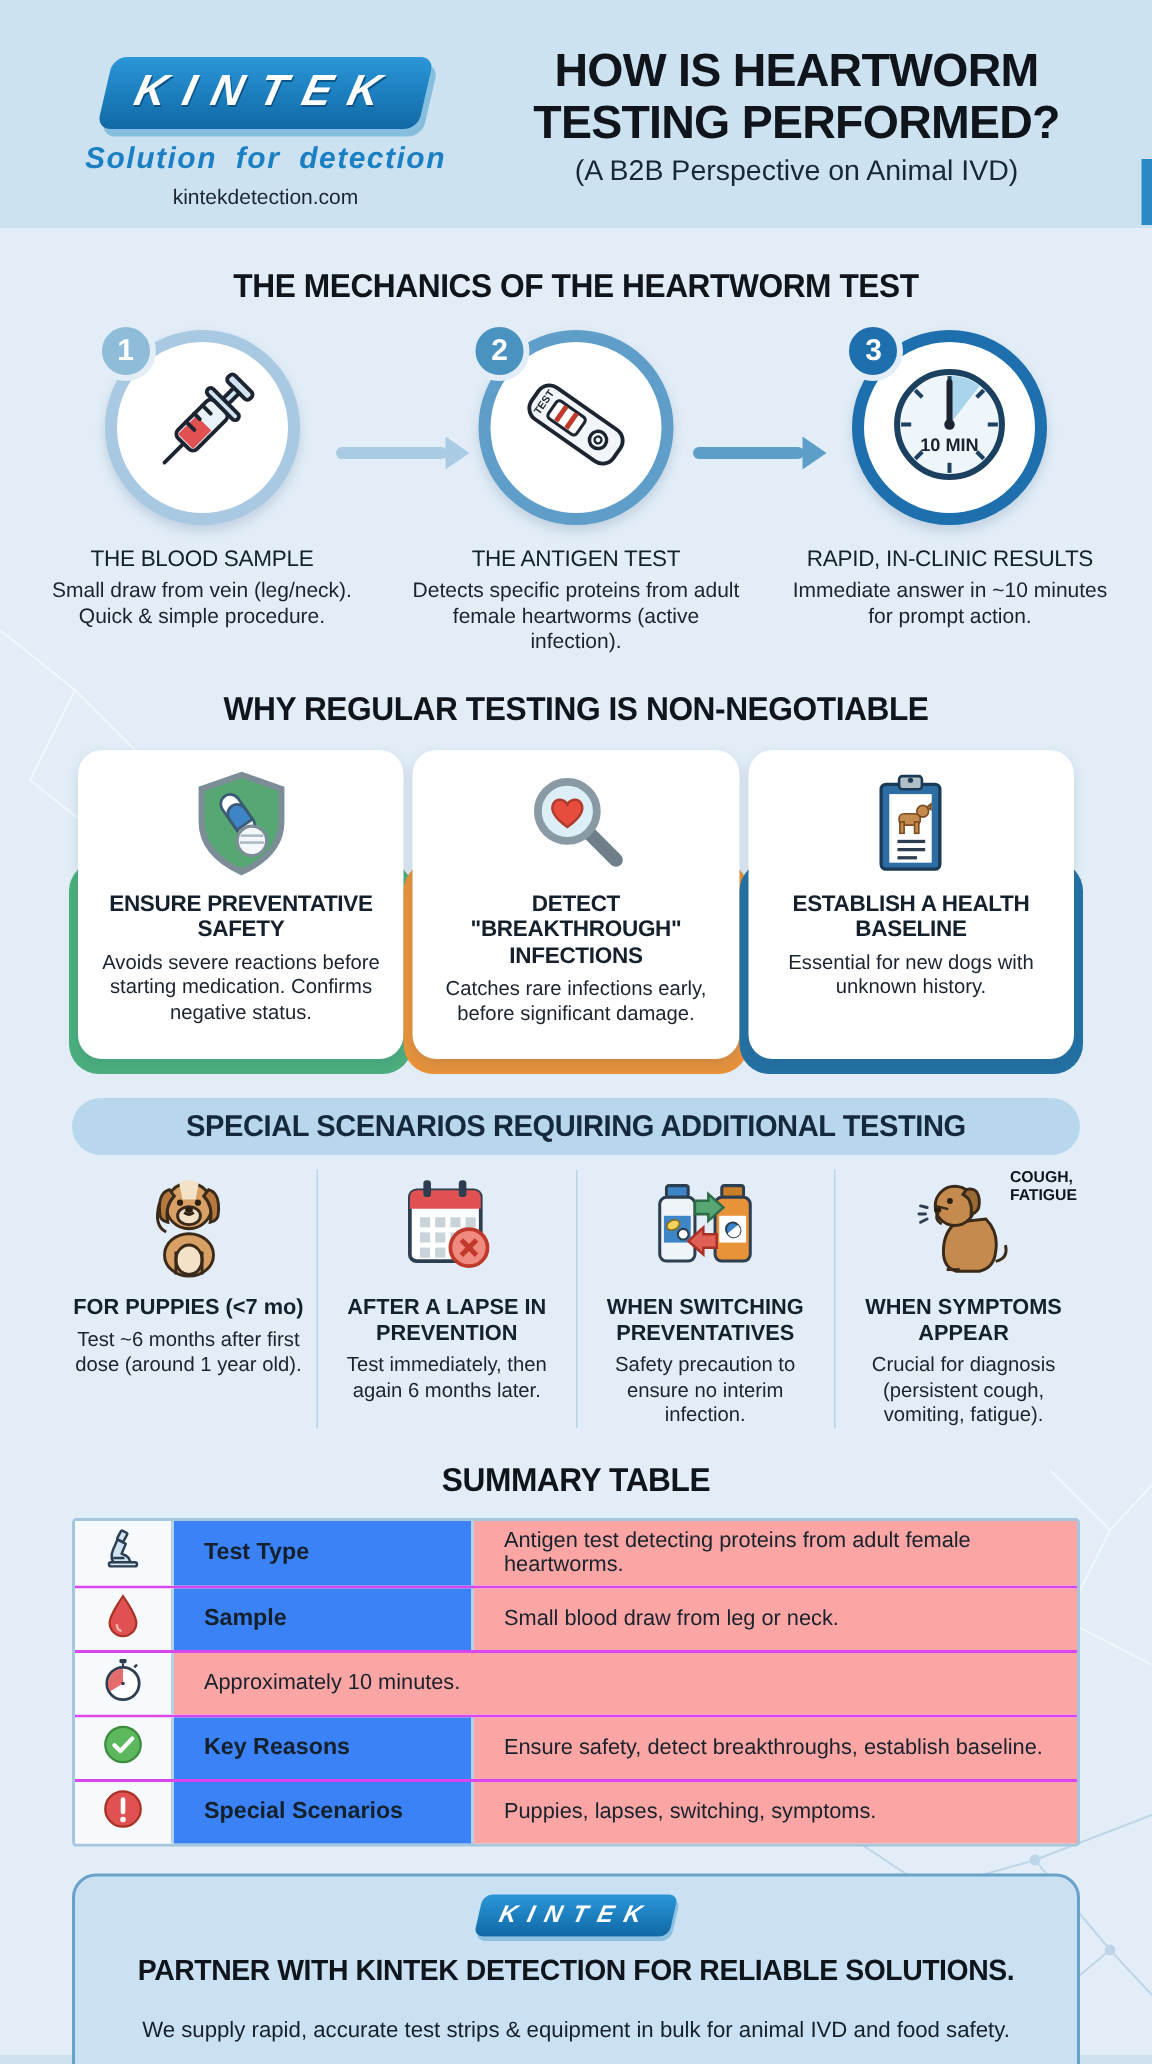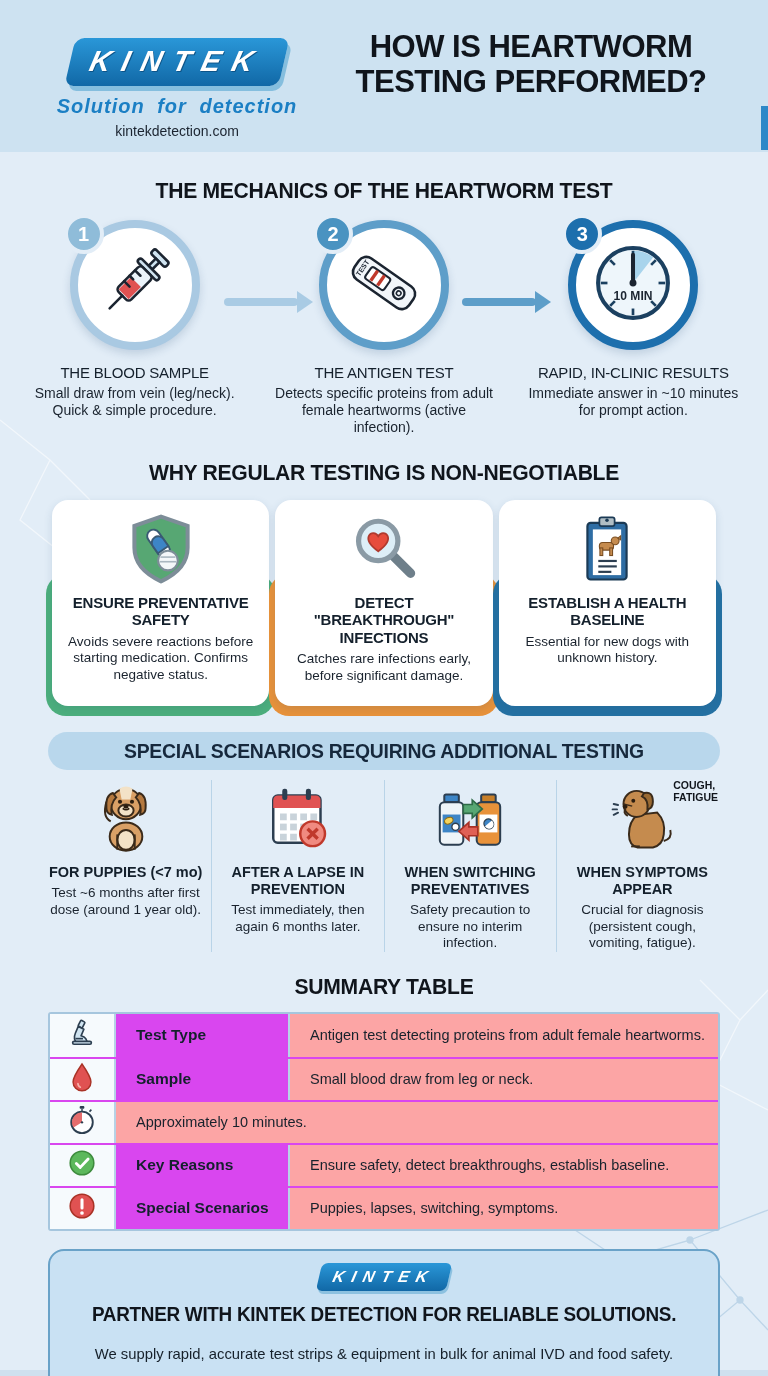--- a/index.html
+++ b/index.html
@@ -66,34 +66,34 @@
   .card-desc { margin-top:5px; font-size:13.5px; line-height:1.24; color:#1a232e; }
 
   
   .scenarios { padding-top:26px; }
   .banner { margin:0 48px; height:38px; background:#b9d7ec; border-radius:19px;
             display:flex; align-items:center; justify-content:center; }
   .banner-text { font-weight:700; font-size:20px; color:#16283c; letter-spacing:-0.3px; transform:scaleX(0.97); }
   .scenario-row { display:flex; padding:10px 40px 0; }
   .scenario-col { flex:1; padding:0 8px; text-align:center; }
   .scenario-col + .scenario-col { border-left:1px solid #b9d4e8; }
-  .scenario-icon { position:relative; height:78px; display:flex; align-items:flex-end; justify-content:center; }
+  .scenario-icon { position:relative; height:78px; display:flex; align-items:flex-start; justify-content:center; }
   .scenario-icon-label { position:absolute; top:0; right:2px; font-weight:700; font-size:10.5px;
             line-height:1.1; text-align:left; color:#10151c; white-space:pre-line; }
   .scenario-title { margin-top:6px; font-weight:700; font-size:14.5px; line-height:1.18; }
   .scenario-desc { margin-top:4px; font-size:13.5px; line-height:1.22; color:#1a232e; }
 
   
   .summary { padding-top:22px; }
   .table { margin:12px 48px 0; border:2px solid #a6c6de; border-radius:3px; background:#fff; }
   .trow { display:flex; align-items:stretch; height:43px; }
   .trow + .trow { border-top:2px solid #d946ef; }
   .tcell-icon { width:66px; background:#f6fafd; display:flex; align-items:center; justify-content:center;
                 border-right:2px solid #b7d2e6; }
-  .tcell-label { width:174px; background:#d946ef; display:flex; align-items:center; padding-left:20px;
+  .tcell-label { width:200px; background:#3b82f6; display:flex; align-items:center; padding-left:20px;
                 font-weight:700; font-size:15.5px; border-right:2px solid #b7d2e6; }
   .tcell-value { flex:1; background:#fca5a5; display:flex; align-items:center; padding-left:20px;
                 font-size:14.5px; color:#18222c; }
 
   
   .footer { padding-top:18px; }
   .footer-box { margin:0 48px; border:2px solid #69a2c8; border-radius:16px; background:#c9e1f3;
                 text-align:center; padding:12px 26px 18px; }
   .footer-badge { display:inline-block; background:linear-gradient(180deg,#2a97d8,#1168a6);
                 transform:skewX(-13deg); border-radius:6px; padding:5px 14px;
@@ -131,20 +131,21 @@
       <div class="edge-strip"></div>
       <div class="logo-block">
         <div class="logo-badge">
           <span class="letters">KINTEK</span>
         </div>
         <div class="logo-tagline">Solution for detection</div>
         <div class="logo-site">kintekdetection.com</div>
       </div>
       <div class="header-title-block">
         <div class="header-title">HOW IS HEARTWORM TESTING PERFORMED?</div>
+        <div class="header-subtitle">(A B2B Perspective on Animal IVD)</div>
       </div>
     </div>
 
     <div class="mechanics">
       <div class="section-title">THE MECHANICS OF THE HEARTWORM TEST</div>
       <div class="steps-row">
         <div class="arrow arrow-1"></div>
         <div class="arrow arrow-2"></div>
 
         <div class="step-col">

